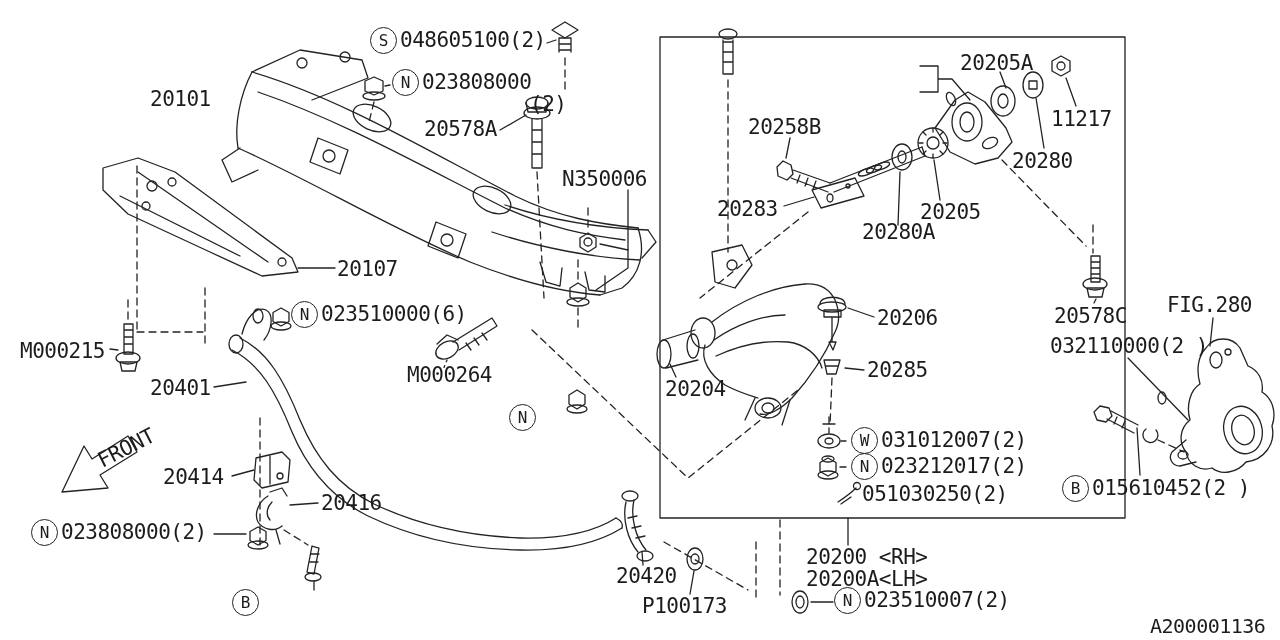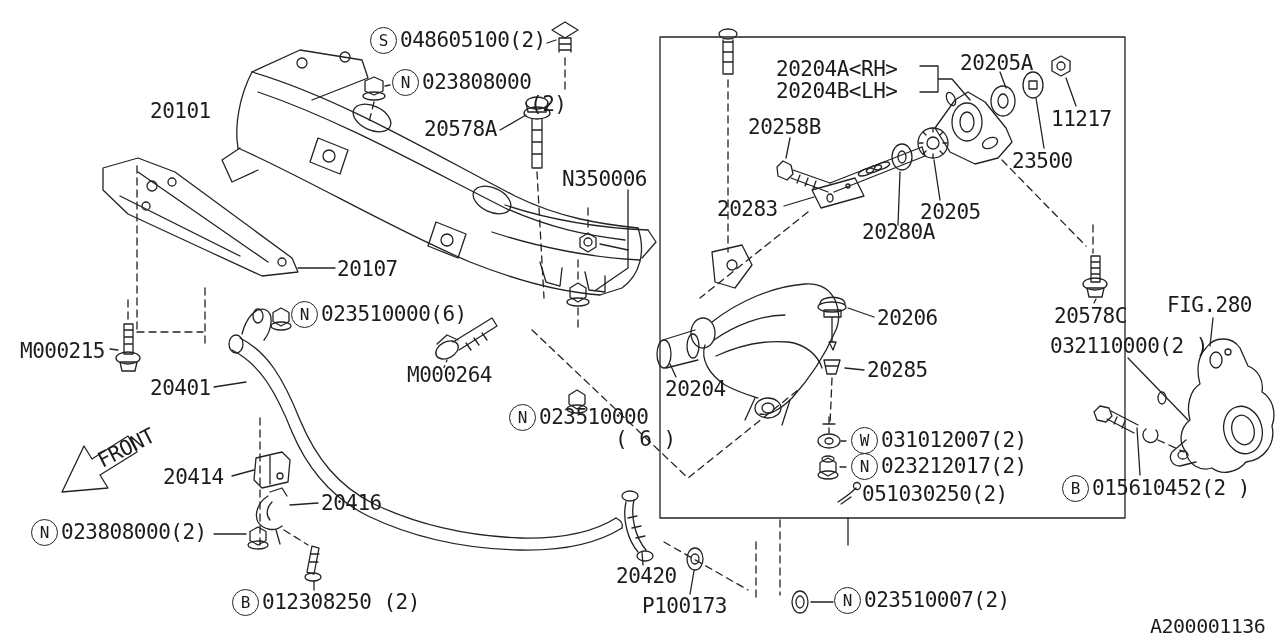--- a/index.html
+++ b/index.html
@@ -279,42 +279,39 @@
 <div class="lbl" style="left:370px;top:29px">
       <span class="circ">S</span>
       <span class="txt">048605100(2)</span>
     </div>
 
 <div class="lbl" style="left:392px;top:71px">
       <span class="circ">N</span>
       <span class="txt"><span>023808000</span><span class="l2" style="margin-left:108px">(2)</span></span>
     </div>
 
-<div class="lbl" style="left:150px;top:100px">
+<div class="lbl" style="left:150px;top:88px">
       <span class="txt">20101</span>
     </div>
 <div class="lbl" style="left:424px;top:118px">
       <span class="txt">20578A</span>
     </div>
 <div class="lbl" style="left:562px;top:168px">
       <span class="txt">N350006</span>
     </div>
 
-<div class="lbl" style="left:776px;top:58px">
-      <span class="txt"><span>20204A&lt;RH&gt;</span><span class="l2">20204B&lt;LH&gt;</span></span>
-    </div>
 
 <div class="lbl" style="left:960px;top:52px">
       <span class="txt">20205A</span>
     </div>
 <div class="lbl" style="left:1051px;top:108px">
       <span class="txt">11217</span>
     </div>
 <div class="lbl" style="left:1012px;top:150px">
-      <span class="txt">23500</span>
+      <span class="txt">20280</span>
     </div>
 <div class="lbl" style="left:748px;top:116px">
       <span class="txt">20258B</span>
     </div>
 <div class="lbl" style="left:717px;top:198px">
       <span class="txt">20283</span>
     </div>
 <div class="lbl" style="left:920px;top:201px">
       <span class="txt">20205</span>
     </div>
@@ -335,21 +332,20 @@
     </div>
 <div class="lbl" style="left:407px;top:364px">
       <span class="txt">M000264</span>
     </div>
 <div class="lbl" style="left:150px;top:377px">
       <span class="txt">20401</span>
     </div>
 
 <div class="lbl" style="left:509px;top:406px">
       <span class="circ">N</span>
-      <span class="txt"><span>023510000</span><span class="l2" style="margin-left:76px">( 6 )</span></span>
     </div>
 
 <div class="lbl" style="left:877px;top:307px">
       <span class="txt">20206</span>
     </div>
 <div class="lbl" style="left:665px;top:378px">
       <span class="txt">20204</span>
     </div>
 <div class="lbl" style="left:867px;top:359px">
       <span class="txt">20285</span>
@@ -383,30 +379,32 @@
       <span class="txt">20416</span>
     </div>
 
 <div class="lbl" style="left:31px;top:521px">
       <span class="circ">N</span>
       <span class="txt">023808000(2)</span>
     </div>
 
 <div class="lbl" style="left:232px;top:591px">
       <span class="circ">B</span>
-      <span class="txt">012308250 (2)</span>
     </div>
 
 <div class="lbl" style="left:616px;top:565px">
       <span class="txt">20420</span>
     </div>
 <div class="lbl" style="left:642px;top:595px">
       <span class="txt">P100173</span>
     </div>
 
+<div class="lbl" style="left:806px;top:546px">
+      <span class="txt"><span>20200 &lt;RH&gt;</span><span class="l2">20200A&lt;LH&gt;</span></span>
+    </div>
 
 <div class="lbl" style="left:834px;top:589px">
       <span class="circ">N</span>
       <span class="txt">023510007(2)</span>
     </div>
 
 <div class="lbl" style="left:1062px;top:477px">
       <span class="circ">B</span>
       <span class="txt">015610452(2 )</span>
     </div>

